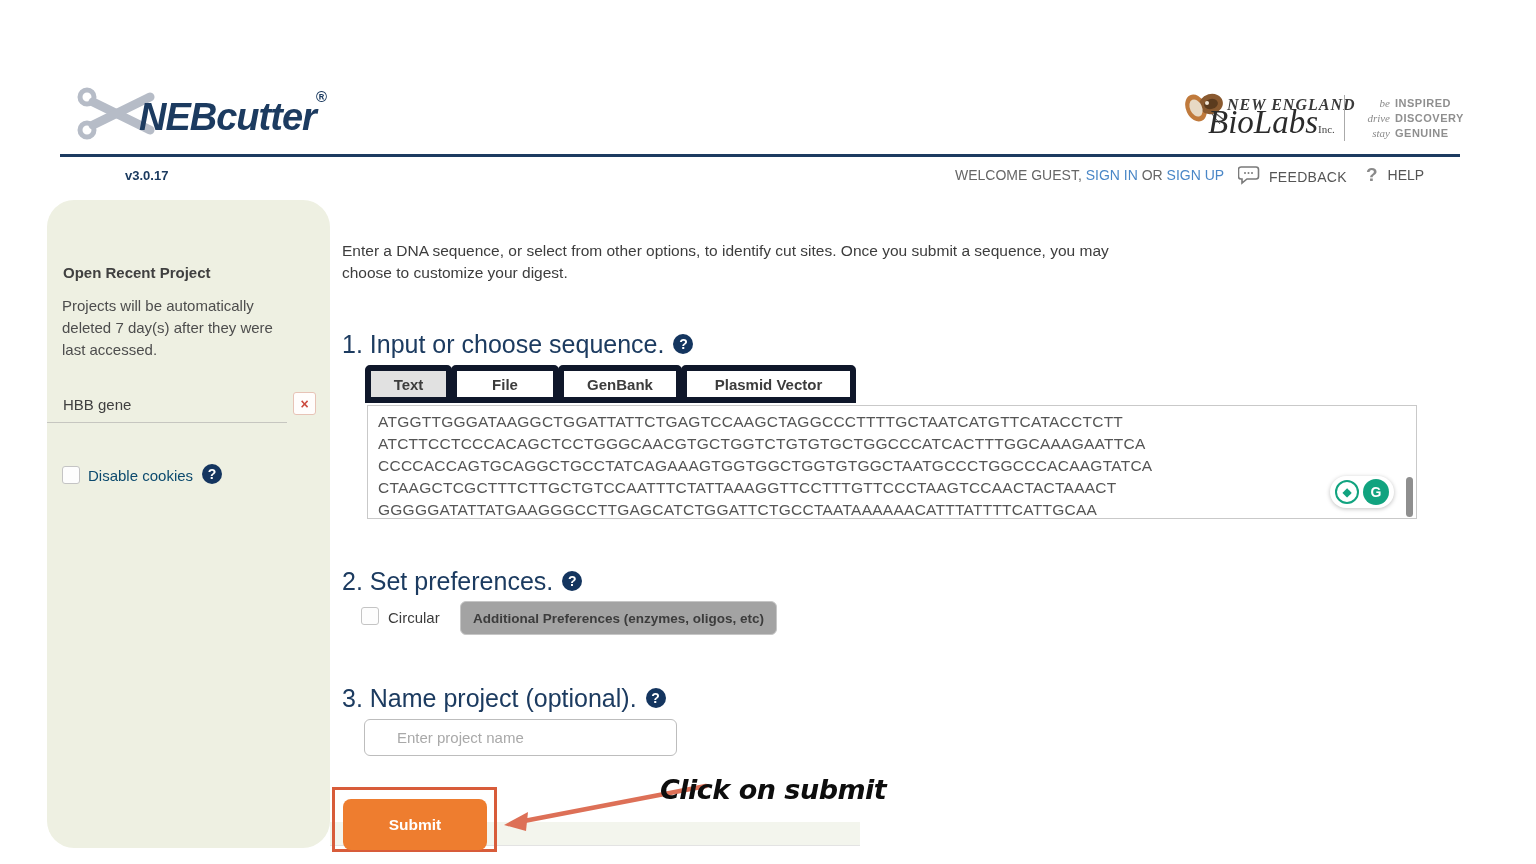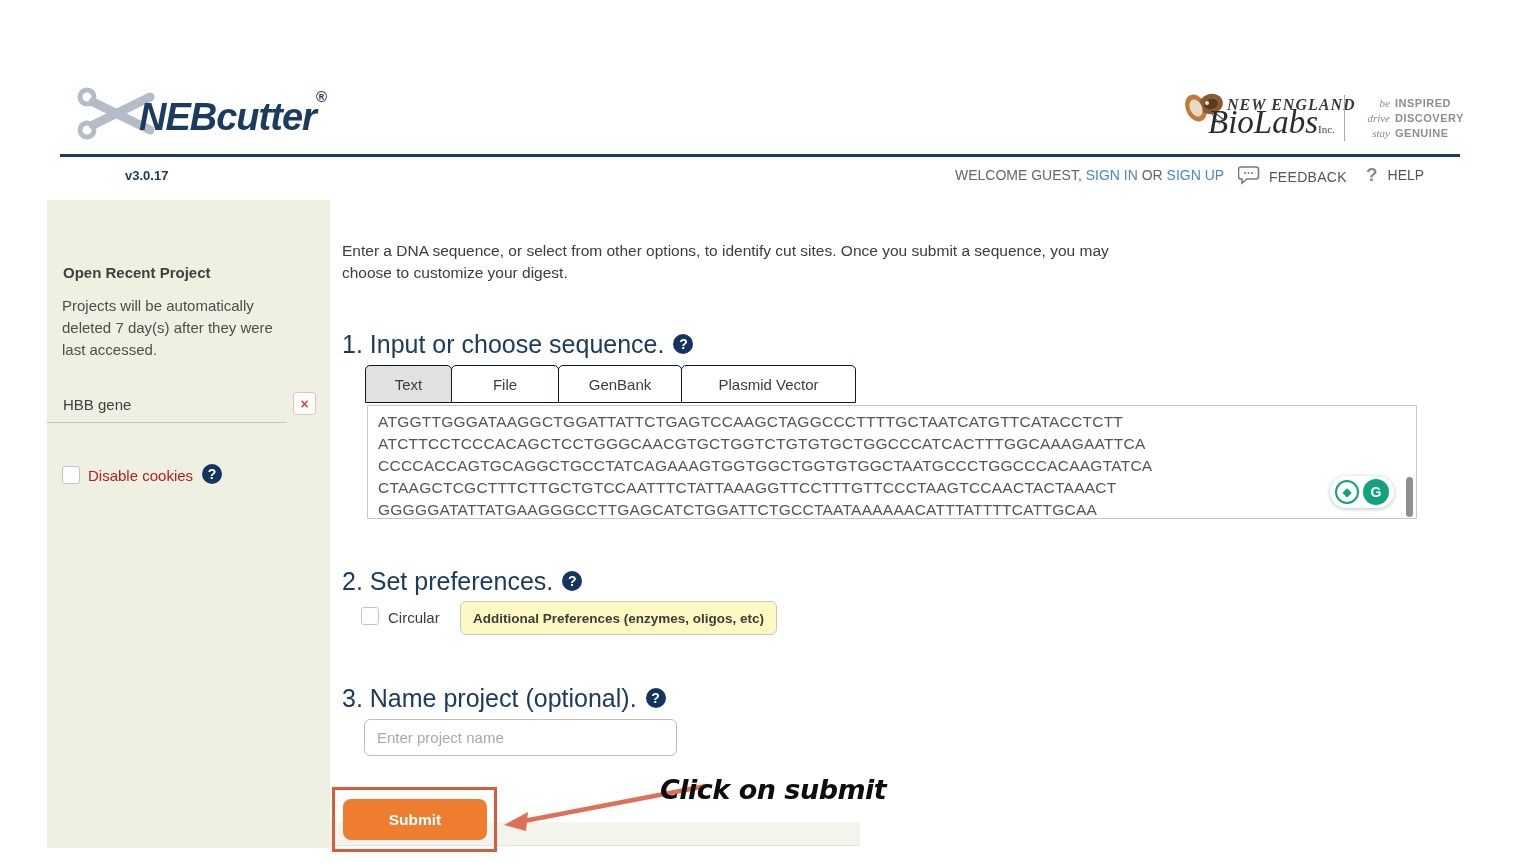--- a/index.html
+++ b/index.html
@@ -29,83 +29,83 @@
 
   .user-bar { position:absolute; left:955px; top:167px; font-size:14px; color:#666; }
   .user-bar .lnk { color:#4a87c7; cursor:pointer; }
   .feedback-group { position:absolute; left:1238px; top:165px; display:flex; align-items:center; gap:8px;
                     font-size:14px; color:#555; letter-spacing:0.3px; cursor:pointer; }
   .help-group { position:absolute; left:1366px; top:164px; display:flex; align-items:center; gap:10px;
                 font-size:14px; color:#555; cursor:pointer; }
   .help-qmark { font-size:19px; color:#8a8a8a; font-weight:bold; }
 
   
-  .sidebar { position:absolute; left:47px; top:200px; width:283px; height:648px; background:#eef0e2; }
+  .sidebar { position:absolute; left:47px; top:200px; width:283px; height:648px; background:#eef0e2;border-radius:27px; }
   .sb-title { position:absolute; left:16px; top:64px; font-size:15px; font-weight:bold; color:#404040; }
   .sb-note { position:absolute; left:15px; top:95px; width:235px; font-size:15px; color:#4d4d4d; line-height:22px; }
   .sb-project { position:absolute; left:10px; top:196px; font-size:15px; color:#404040; cursor:pointer;margin-left:6px; }
   .sb-underline { position:absolute; left:0px; top:222px; width:240px; height:1px; background:#c6c6c0; }
   .sb-close { position:absolute; left:246px; top:192px; width:23px; height:23px; background:#fffdfc;
               border:1px solid #e7c3b6; border-radius:3px; color:#cc4b3f; font-size:14px; font-weight:bold;
               display:flex; align-items:center; justify-content:center; cursor:pointer; }
   .sb-cookie-box { position:absolute; left:15px; top:266px; width:18px; height:18px; }
-  .sb-cookie-label { position:absolute; left:41px; top:267px; font-size:15px; color:#b91c1c; }
+  .sb-cookie-label { position:absolute; left:41px; top:267px; font-size:15px; color:#0c4a6e; }
   .sb-cookie-q { position:absolute; left:155px; top:264px; }
 
   
   .qicon { display:inline-flex; width:20px; height:20px; border-radius:50%; background:#14355f;
            color:#fff; font-size:14px; font-weight:bold; align-items:center; justify-content:center;
            vertical-align:middle; }
   input[type="checkbox"] { appearance:none; -webkit-appearance:none; width:18px; height:18px;
            border:1px solid #c4c4c4; border-radius:3px; background:#fdfdfd; cursor:pointer; }
 
   
   .intro { position:absolute; left:342px; top:240px; width:800px; font-size:15.5px; color:#3d3d3d; line-height:21.5px; }
   .sec-head { position:absolute; font-size:25px; color:#1c3b60; }
   .sec-head .qicon { margin-left:9px; position:relative; top:-2px; }
   #sec1 { left:342px; top:330px;text-align:right; }
   #sec2 { left:342px; top:567px; }
   #sec3 { left:342px; top:684px; }
 
   .tabs { position:absolute; left:366px; top:365px; display:flex; }
-  .tab { height:38px; border:1px solid #0f172a; border-radius:5px 5px 0 0; margin-left:-1px;
+  .tab { height:38px; border:6px solid #0f172a; border-radius:5px 5px 0 0; margin-left:-1px;
          background:#fff; display:flex; align-items:center; justify-content:center;
-         font-size:15px; font-weight:normal; color:#3c3c3c; cursor:pointer; }
+         font-size:15px; font-weight:bold; color:#3c3c3c; cursor:pointer; }
   .tab.active { background:#e1e1e1; }
 
   .seq-area { position:absolute; left:367px; top:405px; width:1050px; height:114px;
               border:1px solid #c9c9c9; background:#fff; resize:none; overflow:hidden;
               font-family:"Liberation Sans", sans-serif; font-size:15.5px; letter-spacing:0.25px;
               line-height:22px; color:#555; padding:5px 10px; outline:none; }
   .gram-pill { position:absolute; left:1330px; top:476px; width:64px; height:32px; background:#fff;
                border-radius:16px; box-shadow:0 1px 4px rgba(0,0,0,0.25); display:flex;
                align-items:center; justify-content:center; gap:4px; cursor:pointer; }
   .gram-bulb { width:24px; height:24px; border-radius:50%; background:#fff; border:2px solid #11a37f;
                display:flex; align-items:center; justify-content:center; color:#11a37f; font-size:12px; }
   .gram-g { width:26px; height:26px; border-radius:50%; background:#11a37f; color:#fff; font-size:14px;
             font-weight:bold; display:flex; align-items:center; justify-content:center; }
   .seq-thumb { position:absolute; left:1406px; top:477px; width:7px; height:40px; background:#8f8f8f;
                border-radius:4px; cursor:pointer; }
 
   .circular-box { position:absolute; left:361px; top:607px; }
   .circular-label { position:absolute; left:388px; top:609px; font-size:15px; color:#3c3c3c; }
-  .prefs-btn { position:absolute; left:460px; top:601px; width:317px; height:34px; background:#fef9c3;
+  .prefs-btn { position:absolute; left:460px; top:601px; width:317px; height:34px; background:#a3a3a3;
                border:1px solid #c6c6c6; border-radius:6px; font-size:13.5px; font-weight:bold; color:#3c3c3c;
                font-family:"Liberation Sans", sans-serif; cursor:pointer; }
 
   .name-input { position:absolute; left:364px; top:719px; width:313px; height:37px; border:1px solid #bdbdbd;
-                border-radius:6px; padding:0 12px; font-size:15px; color:#444; outline:none;
+                border-radius:6px; padding:0 32px; font-size:15px; color:#444; outline:none;
                 font-family:"Liberation Sans", sans-serif; }
   .name-input::placeholder { color:#a9a9a9; }
 
   .bottom-strip { position:absolute; left:330px; top:822px; width:530px; height:24px; background:#f3f5ed;
                   border-bottom:1px solid #e3e3e3; }
   .submit-rect { position:absolute; left:332px; top:787px; width:165px; height:65px;
                  border:3px solid #d85c3a; }
-  .submit-btn { position:absolute; left:343px; top:799px; width:144px; height:41px; background:#ee7d2f;
+  .submit-btn { position:absolute; left:343px; top:799px; width:144px; height:51px; background:#ee7d2f;
                 border:none; border-radius:8px; color:#fff; font-size:15.5px; font-weight:bold;
                 font-family:"Liberation Sans", sans-serif; cursor:pointer; }
 
   .anno-arrow { position:absolute; left:498px; top:778px; }
   .anno-text { position:absolute; left:660px; top:774px; font-family:"DejaVu Sans", sans-serif;
                font-size:27px; font-weight:bold; font-style:italic; color:#0d0d0d; letter-spacing:-0.5px; }
 </style>
 </head>
 <body>
 

